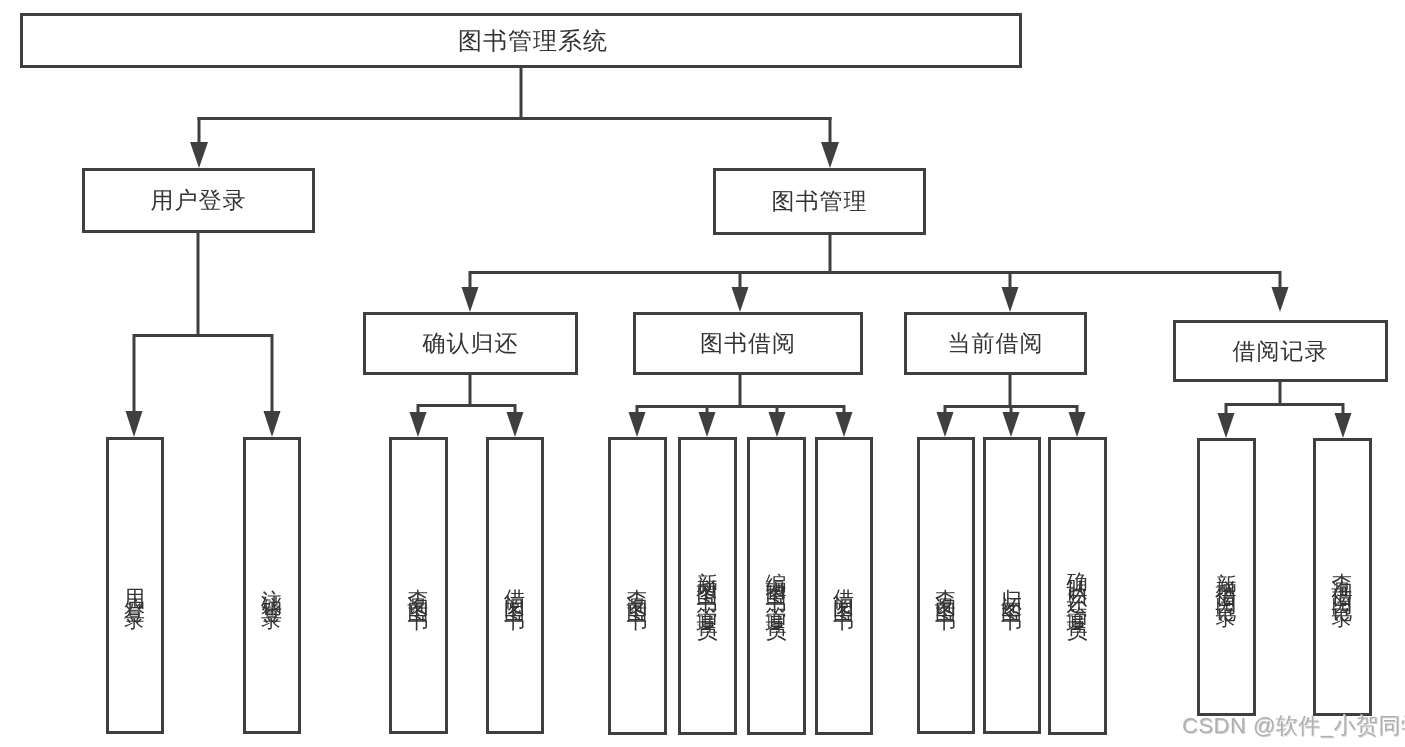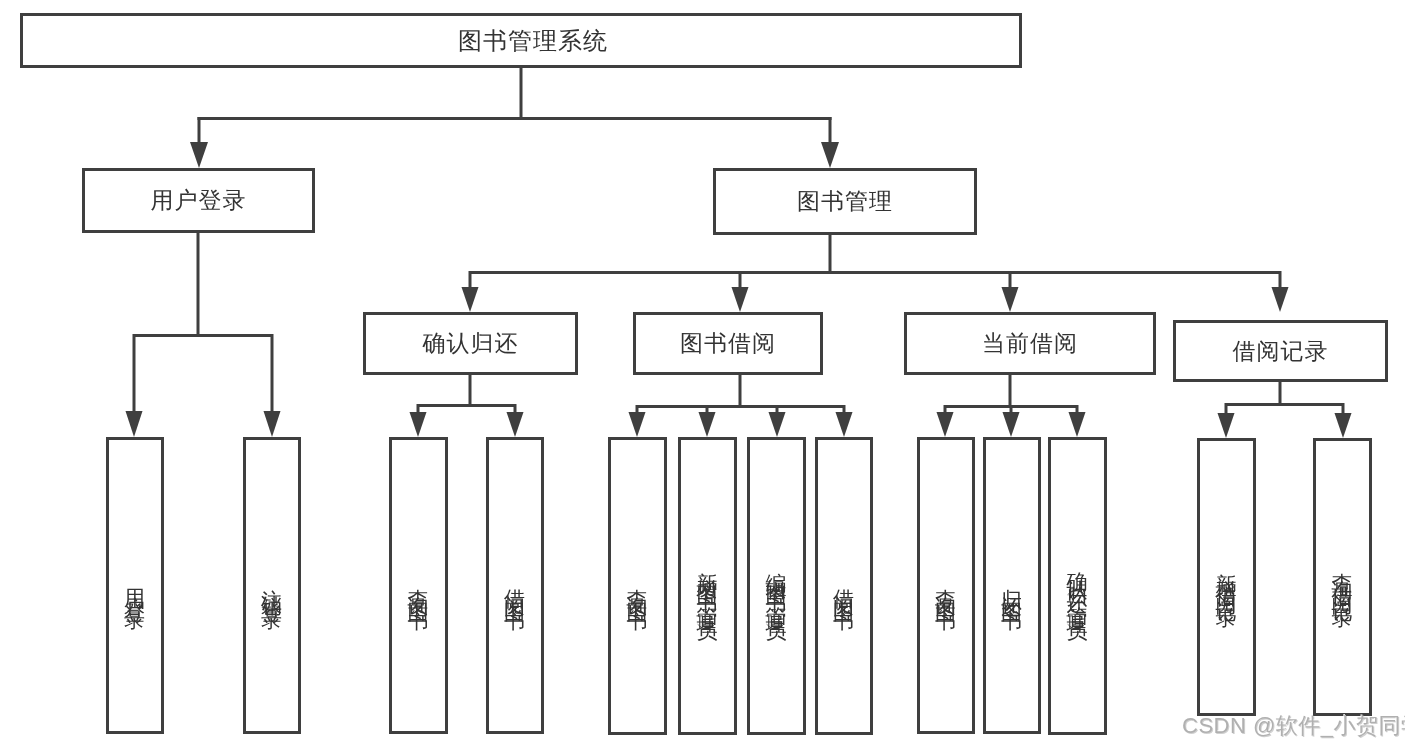--- a/index.html
+++ b/index.html
@@ -103,25 +103,25 @@
       <polygon points="1068.5,412 1085.5,412 1077,437"></polygon>
 
       <polygon points="1217.5,413 1234.5,413 1226,438"></polygon>
       <polygon points="1334.5,413 1351.5,413 1343,438"></polygon>
     </g>
   </svg>
 
   <div class="node h root" style="left:20px; top:13px; width:1002px; height:55px;padding-left:24px;">图书管理系统</div>
 
   <div class="node h" style="left:82px; top:168px; width:233px; height:65px;">用户登录</div>
-  <div class="node h" style="left:713px; top:168px; width:264px; height:67px;text-align:right;">图书管理</div>
+  <div class="node h" style="left:713px; top:168px; width:213px; height:67px;text-align:right;">图书管理</div>
 
   <div class="node h" style="left:363px; top:312px; width:215px; height:63px;">确认归还</div>
-  <div class="node h" style="left:633px; top:312px; width:190px; height:63px;">图书借阅</div>
-  <div class="node h" style="left:904px; top:312px; width:252px; height:63px;">当前借阅</div>
+  <div class="node h" style="left:633px; top:312px; width:230px; height:63px;">图书借阅</div>
+  <div class="node h" style="left:904px; top:312px; width:183px; height:63px;">当前借阅</div>
   <div class="node h" style="left:1173px; top:320px; width:215px; height:62px;">借阅记录</div>
 
   <div class="node v" style="left:106px; top:437px; width:58px; height:297px;">用户登录</div>
   <div class="node v" style="left:243px; top:437px; width:58px; height:297px;">注销登录</div>
 
   <div class="node v" style="left:389px; top:437px; width:59px; height:297px;">查询图书</div>
   <div class="node v" style="left:486px; top:437px; width:58px; height:297px;">借阅图书</div>
 
   <div class="node v" style="left:608px; top:437px; width:59px; height:298px;">查询图书</div>
   <div class="node v" style="left:678px; top:437px; width:59px; height:298px;">新增图书（管理员）</div>

